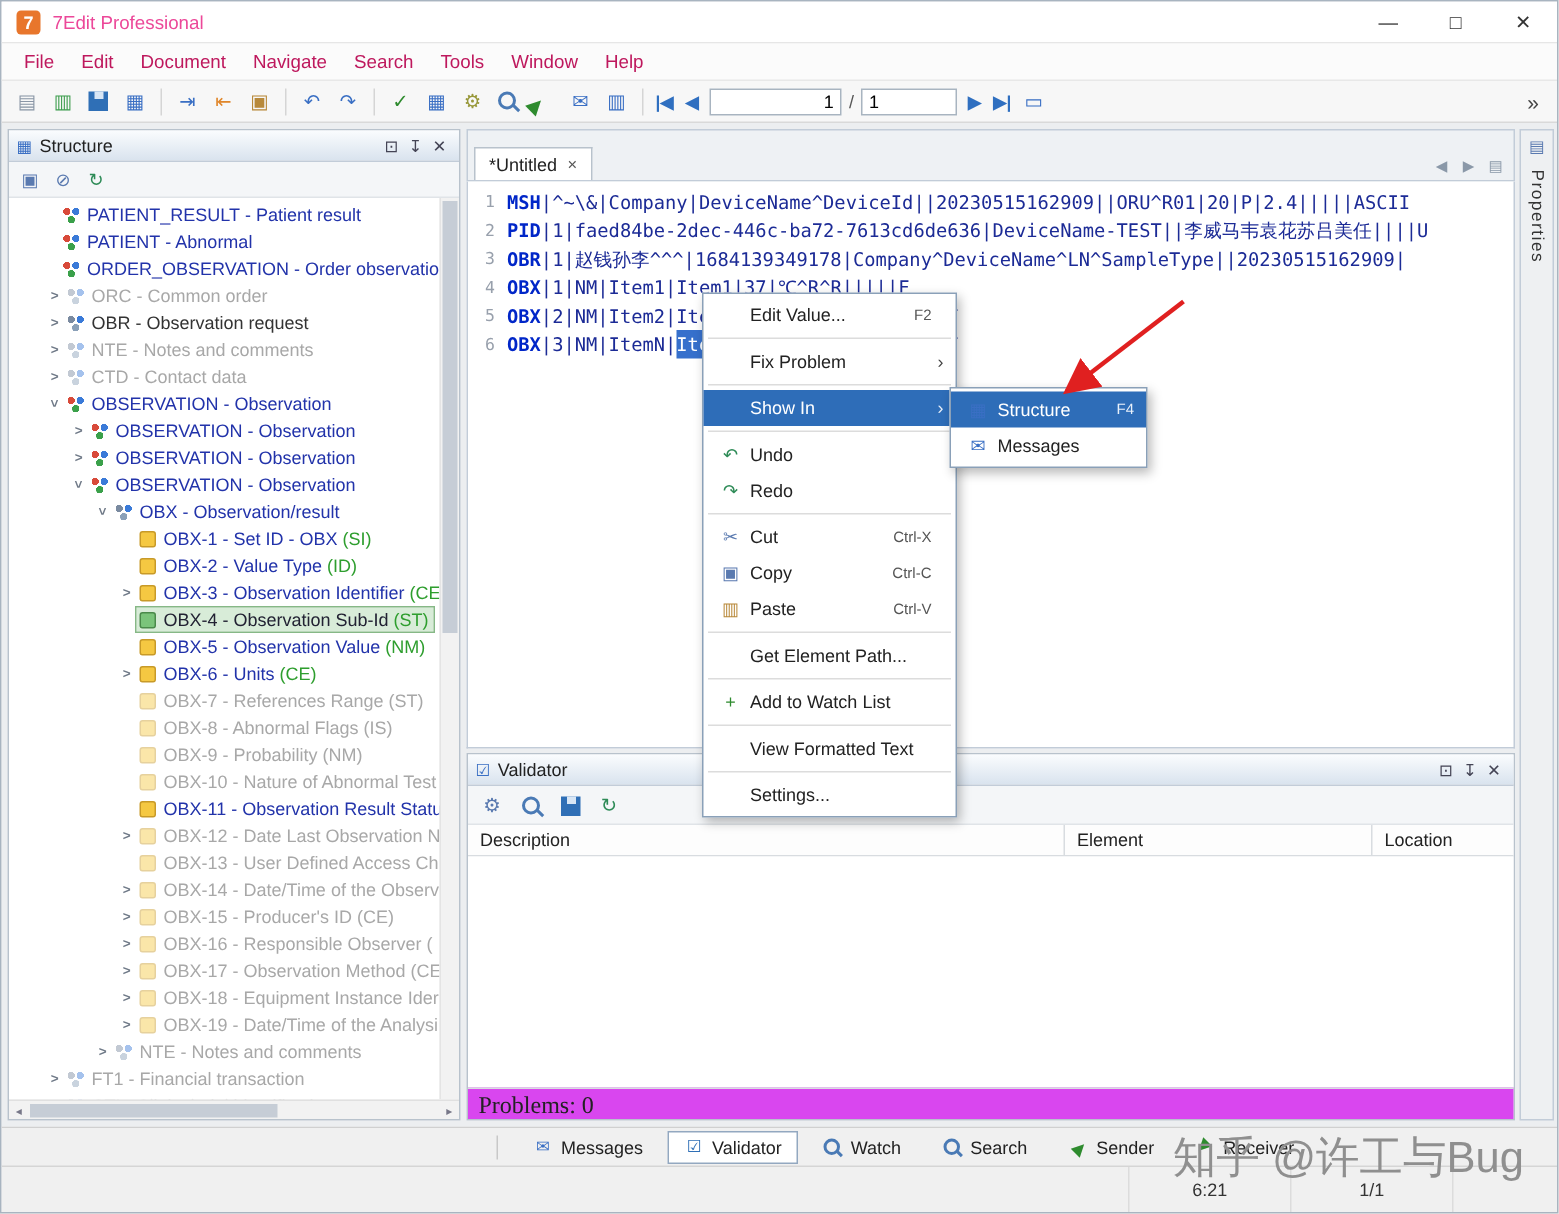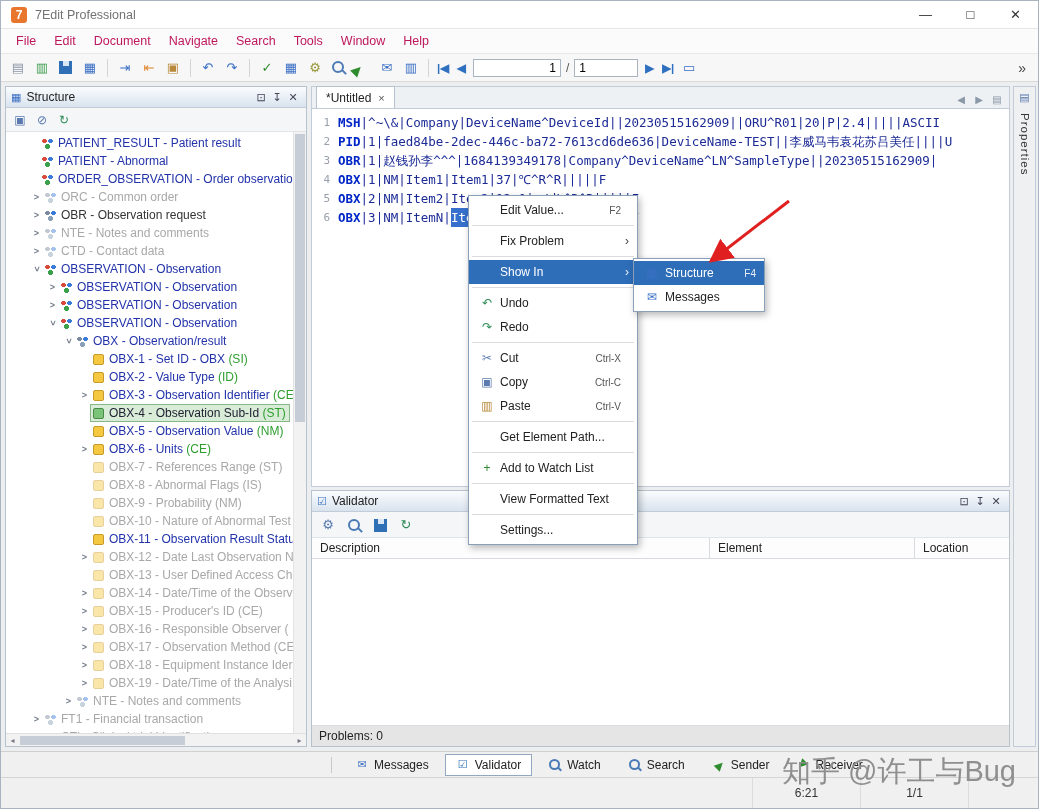--- a/index.html
+++ b/index.html
@@ -5,21 +5,21 @@
   * { box-sizing: border-box; margin: 0; padding: 0; }
   html,body { background:#d8d8d8; }
   body { font-family: "Liberation Sans", sans-serif; }
   .app { position:relative; width:1039px; height:809px; background:#f0f0f0; border:1px solid #a8b4c0; overflow:hidden;
          display:flex; flex-direction:column; font-size:12px; color:#222; }
 
   
   .titlebar { height:28px; background:#fff; border-bottom:1px solid #e6e6e6; display:flex; align-items:center; padding-left:10px; flex:none; }
   .logo { width:16px; height:16px; background:#e8762c; border-radius:3px; color:#fff; font-weight:bold; font-size:12px;
           display:flex; align-items:center; justify-content:center; }
-  .apptitle { margin-left:8px; font-size:12.5px; color:#737373; }
+  .apptitle { margin-left:8px; font-size:12.5px; color:#ec4899; }
   .wincontrols { margin-left:auto; display:flex; height:100%; }
   .winbtn { width:45px; height:100%; display:flex; align-items:center; justify-content:center; font-size:13px; color:#333; }
 
   
   .menubar { height:25px; background:#fbfbfb; border-bottom:1px solid #e8e8e8; display:flex; align-items:center; padding-left:6px; flex:none; }
   .menuitem { padding:3px 9px; font-size:12.5px; color:#be185d; }
 
   
   .toolbar { height:28px; background:#f7f7f7; border-bottom:1px solid #d9d9d9; display:flex; align-items:center; padding:0 6px; flex:none; }
   .tbicon { width:22px; height:22px; display:flex; align-items:center; justify-content:center; font-size:13px; border-radius:3px; position:relative; flex:none; }
@@ -85,21 +85,21 @@
   .stactive { color:#2233aa; } .stdark { color:#333; } .stinactive { color:#a8a8a8; }
   .stselected { color:#223; }
   .stselected .rowin { background:#d8ecd8; outline:1px solid #86b886; }
   .stinactive .tico { opacity:.45; }
   .tname,.tdesc,.ttype { white-space:pre; }
   .ttype { color:#2e9e2e; }
   .stinactive .ttype { color:#a8a8a8; }
 
   
   .rightcol { position:absolute; left:310px; top:4px; right:28px; bottom:4px; display:flex; flex-direction:column; }
-  .tabbar { height:23px; background:#eef1f4; border:1px solid #c2ccd8; display:flex; align-items:flex-end; flex:none; }
+  .tabbar { height:35px; background:#eef1f4; border:1px solid #c2ccd8; display:flex; align-items:flex-end; flex:none; }
   .etab { height:22px; background:#fff; border:1px solid #b8c2cc; border-bottom:none; margin-left:4px; padding:0 9px; display:flex; align-items:center; gap:7px; font-size:12px; color:#222; }
   .etabclose { color:#555; font-size:11px; }
   .tabbar-icons { margin-left:auto; display:flex; align-items:center; gap:2px; padding:0 4px 3px 0; }
   .tabnav { width:16px; text-align:center; color:#8a98a8; font-size:10px; }
 
   .editor { height:378px; background:#fff; border:1px solid #c2ccd8; border-top:none; overflow:hidden; padding-top:4px;
             font-family:"DejaVu Sans Mono", monospace; font-size:12.5px; flex:none; }
   .eline { display:flex; height:19px; line-height:19px; }
   .eline span { white-space:pre; }
   .lnum { width:26px; text-align:right; color:#98a0ac; padding-right:8px; flex:none; font-size:11px; font-family:"DejaVu Sans Mono",monospace; }
@@ -110,21 +110,21 @@
   
   .validator { flex:1; margin-top:3px; background:#fff; border:1px solid #b8c2cc; display:flex; flex-direction:column; }
   .vtools { height:26px; background:#f4f6f8; border-bottom:1px solid #e0e4e8; display:flex; align-items:center; gap:6px; padding:0 6px; flex:none; }
   .vtool { width:20px; height:20px; display:flex; align-items:center; justify-content:center; font-size:13px; position:relative; }
   .vcols { height:21px; display:flex; border-bottom:1px solid #d8dce0; background:#fdfdfd; flex:none; }
   .vcol { border-right:1px solid #d8dce0; padding:3px 8px; font-size:12px; color:#222; white-space:nowrap; overflow:hidden; }
   .vcols .vcol:nth-of-type(1) { width:398px; }
   .vcols .vcol:nth-of-type(2) { width:205px; }
   .vcols .vcol:nth-of-type(3) { flex:1; border-right:none; }
   .vbody { flex:1; background:#fff; }
-  .vprob { height:21px; border-top:1px solid #d8dce0; background:#e5e5e5; padding:3px 7px; font-size:12px; color:#222; flex:none; }
+  .vprob { height:21px; border-top:1px solid #d8dce0; background:#d946ef; padding:3px 7px; font-size:16px; color:#222; flex:none;font-family:Liberation Serif, serif; }
 
   
   .props { position:absolute; right:2px; top:4px; bottom:4px; width:23px; background:#eef0f2; border:1px solid #c2ccd8;
            display:flex; flex-direction:column; align-items:center; padding-top:4px; }
   .props-icon { color:#5a7ab0; font-size:11px; }
   .props-label { writing-mode:vertical-rl; font-size:11.5px; color:#333; margin-top:9px; letter-spacing:1px; }
 
   
   .cmenu { position:absolute; left:467px; top:194px; width:170px; background:#fff; border:1px solid #8aa0b8;
            box-shadow:2px 3px 7px rgba(0,0,0,.28); z-index:50; padding:2px 0; }

